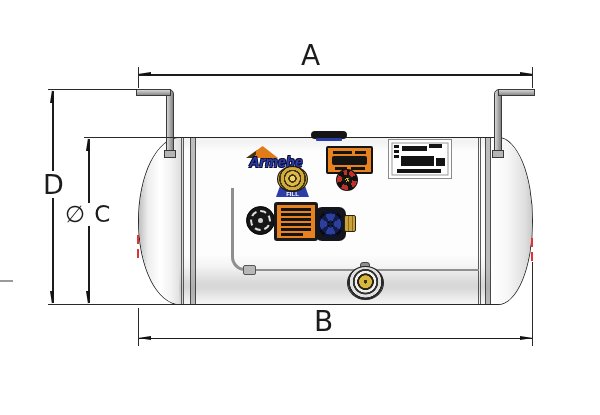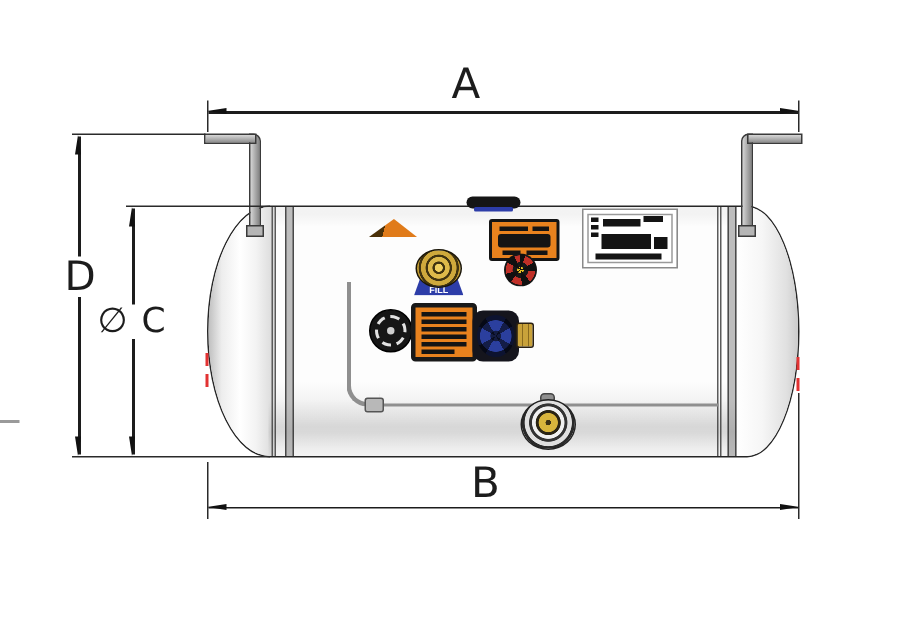--- a/index.html
+++ b/index.html
@@ -65,20 +65,24 @@
 
   <div class="redline" style="left:137px;top:235px;height:26px;"></div>
   <div class="redline" style="left:530.5px;top:238px;height:28px;"></div>
 
   <div class="abs" style="left:311px;top:131px;width:36px;height:8px;background:#151515;border-radius:4px;"></div>
   <div class="abs" style="left:316px;top:138px;width:26px;height:3px;background:#2d3da8;border-radius:1px;"></div>
 
   <div class="abs" style="left:246px;top:146px;width:32px;height:12px;
               background:linear-gradient(105deg,#4a3008 0 34%,#e07b1a 34%);
               clip-path:polygon(0 100%,52% 0,100% 100%);filter:drop-shadow(0 0 0.5px #000);"></div>
+  <div class="abs" style="left:239px;top:155px;width:74px;text-align:center;
+              font-family:'Liberation Sans',sans-serif;font-style:italic;font-weight:bold;font-size:14px;line-height:1;
+              color:#2d3da8;letter-spacing:0.3px;
+              text-shadow:0.7px 0.7px 0 #0b0b30,-0.7px 0.7px 0 #0b0b30,0.7px -0.7px 0 #0b0b30,-0.7px -0.7px 0 #0b0b30;">Armebe</div>
 
   <div class="abs" style="left:276px;top:186px;width:33px;height:11px;background:#2d3da8;
               clip-path:polygon(12% 0,88% 0,100% 100%,0 100%);
               color:#fff;font-size:6px;font-weight:bold;text-align:center;line-height:17px;
               font-family:'Liberation Sans',sans-serif;">
     <span>FILL</span>
   </div>
   <div class="abs" style="left:277px;top:166px;width:31px;height:26px;border-radius:50%;border:1.5px solid #1a1508;box-sizing:border-box;
               background:radial-gradient(circle at 50% 48%,#f0d060 0 13%,#403310 15% 21%,#ddb94a 23% 37%,#403310 39% 45%,#cfa93c 47% 61%,#403310 63% 69%,#c09a32 71% 100%);"></div>
 

